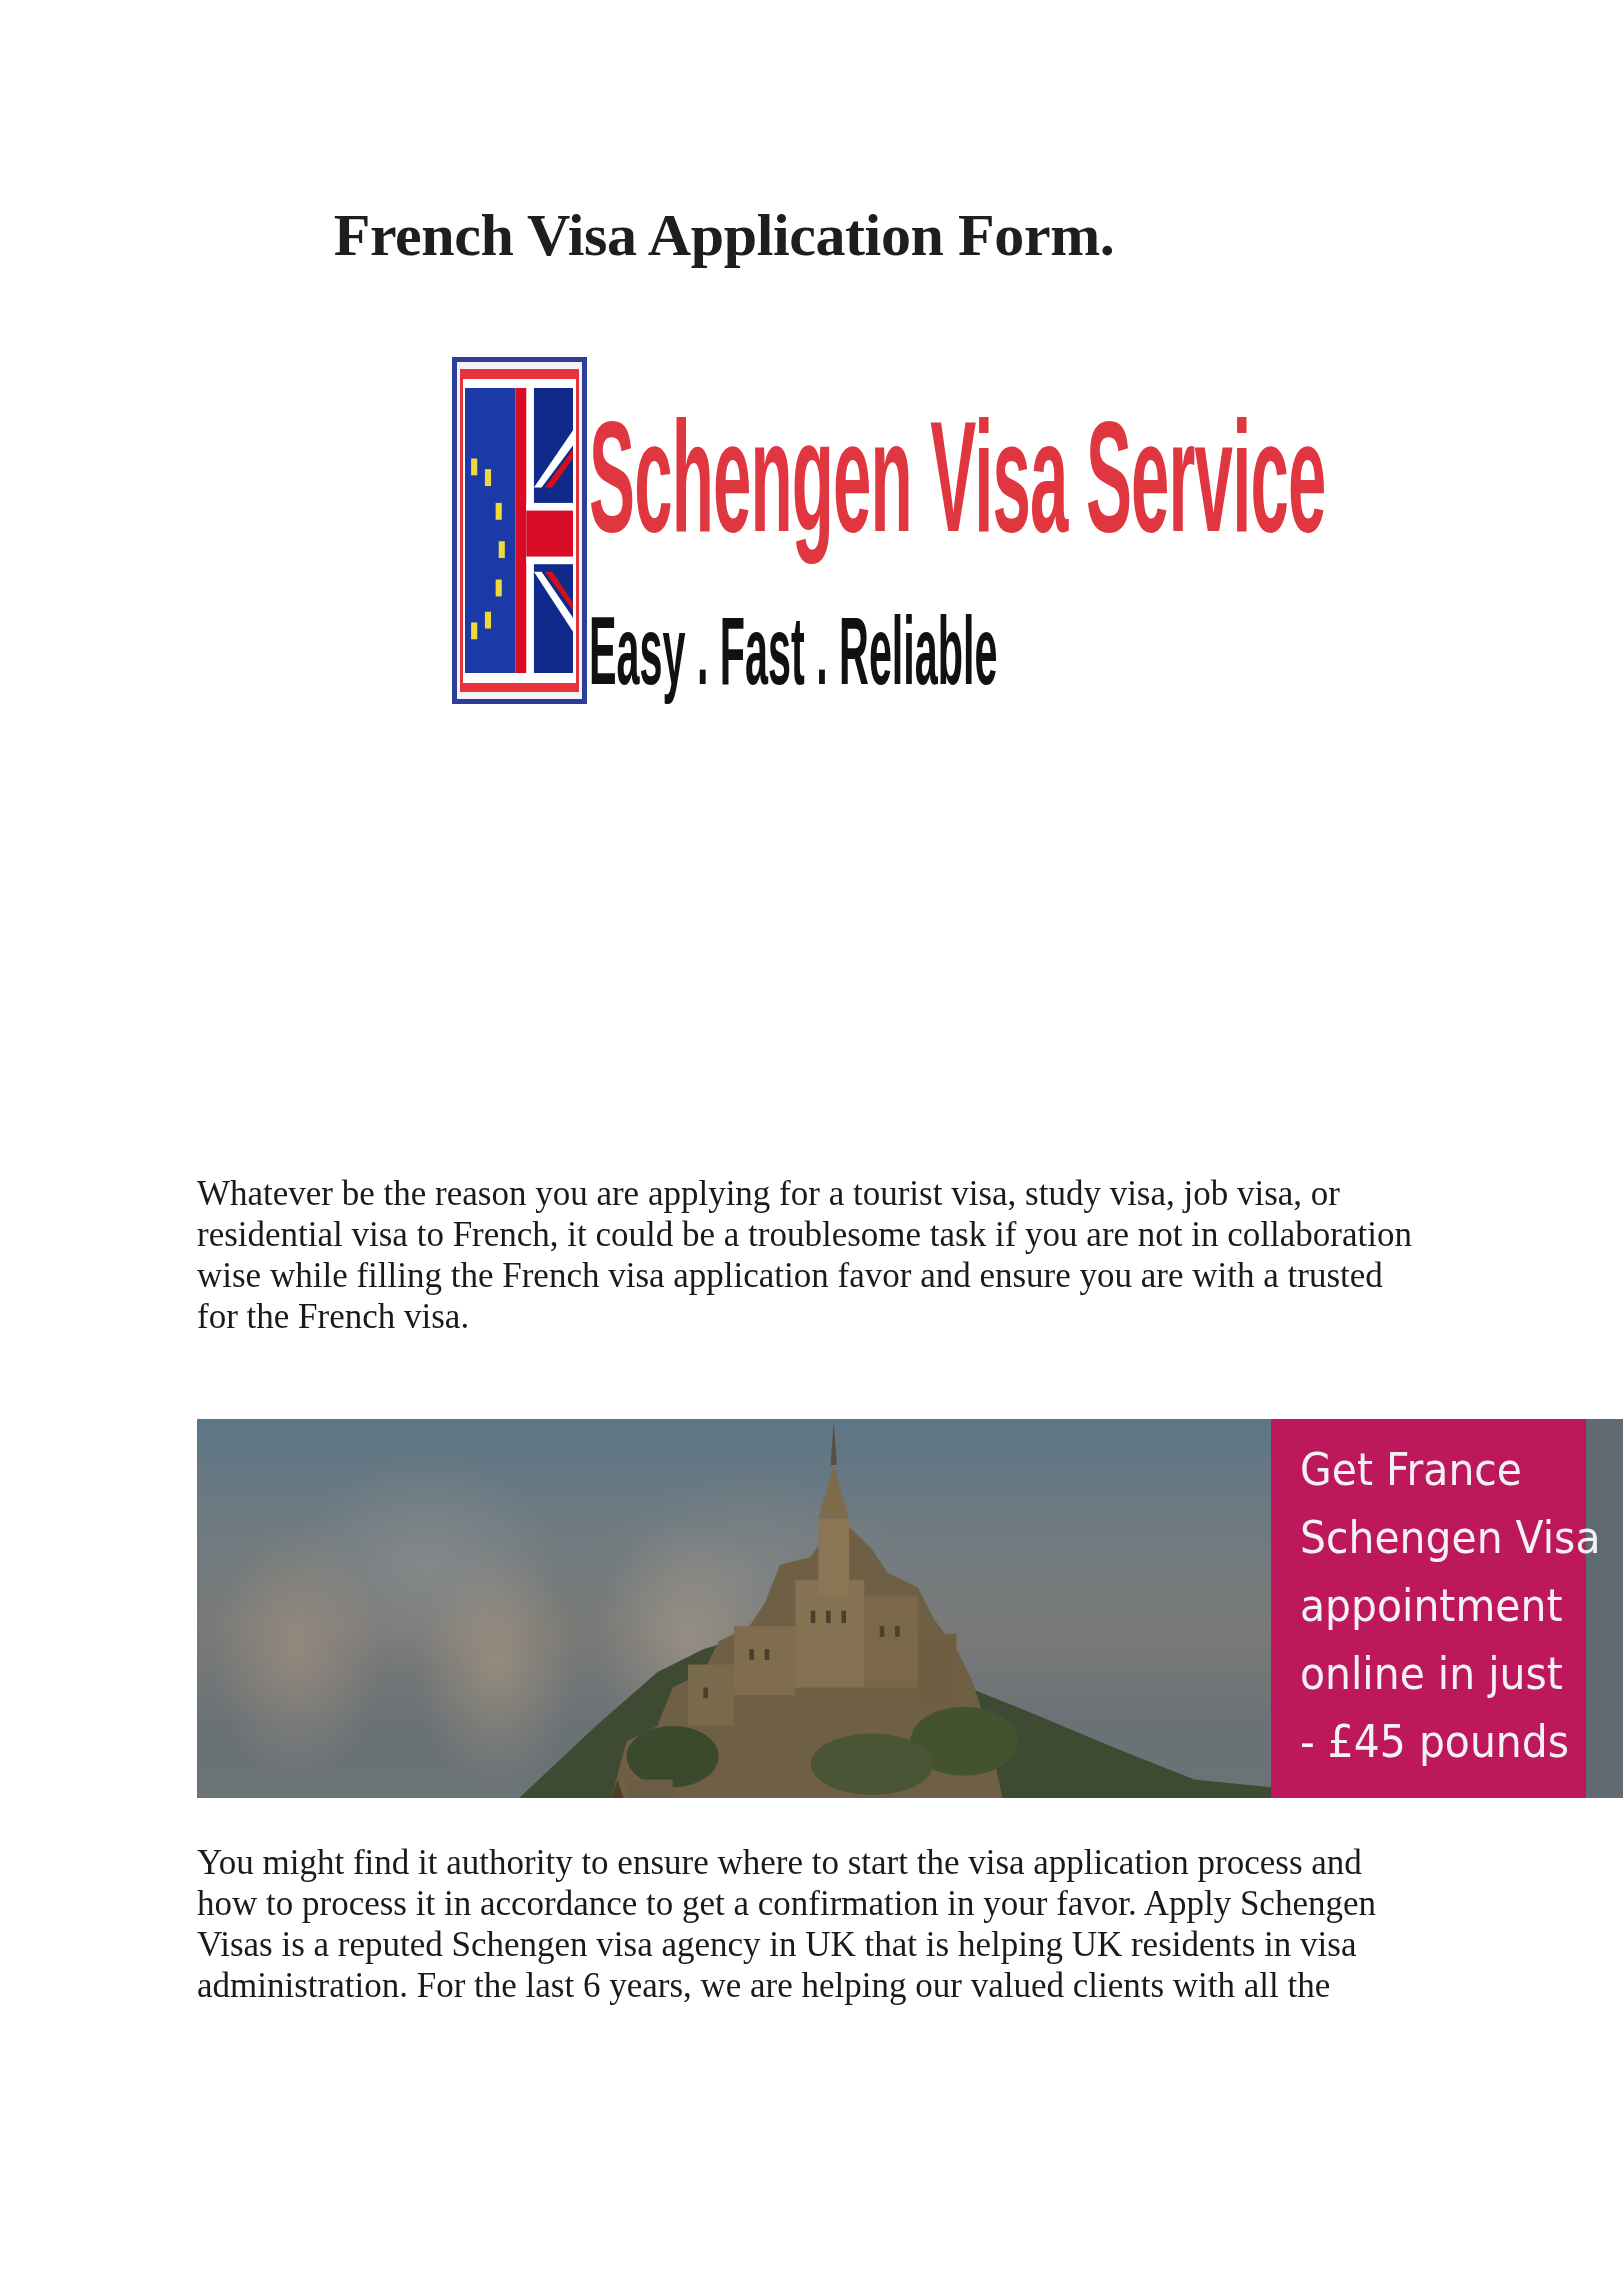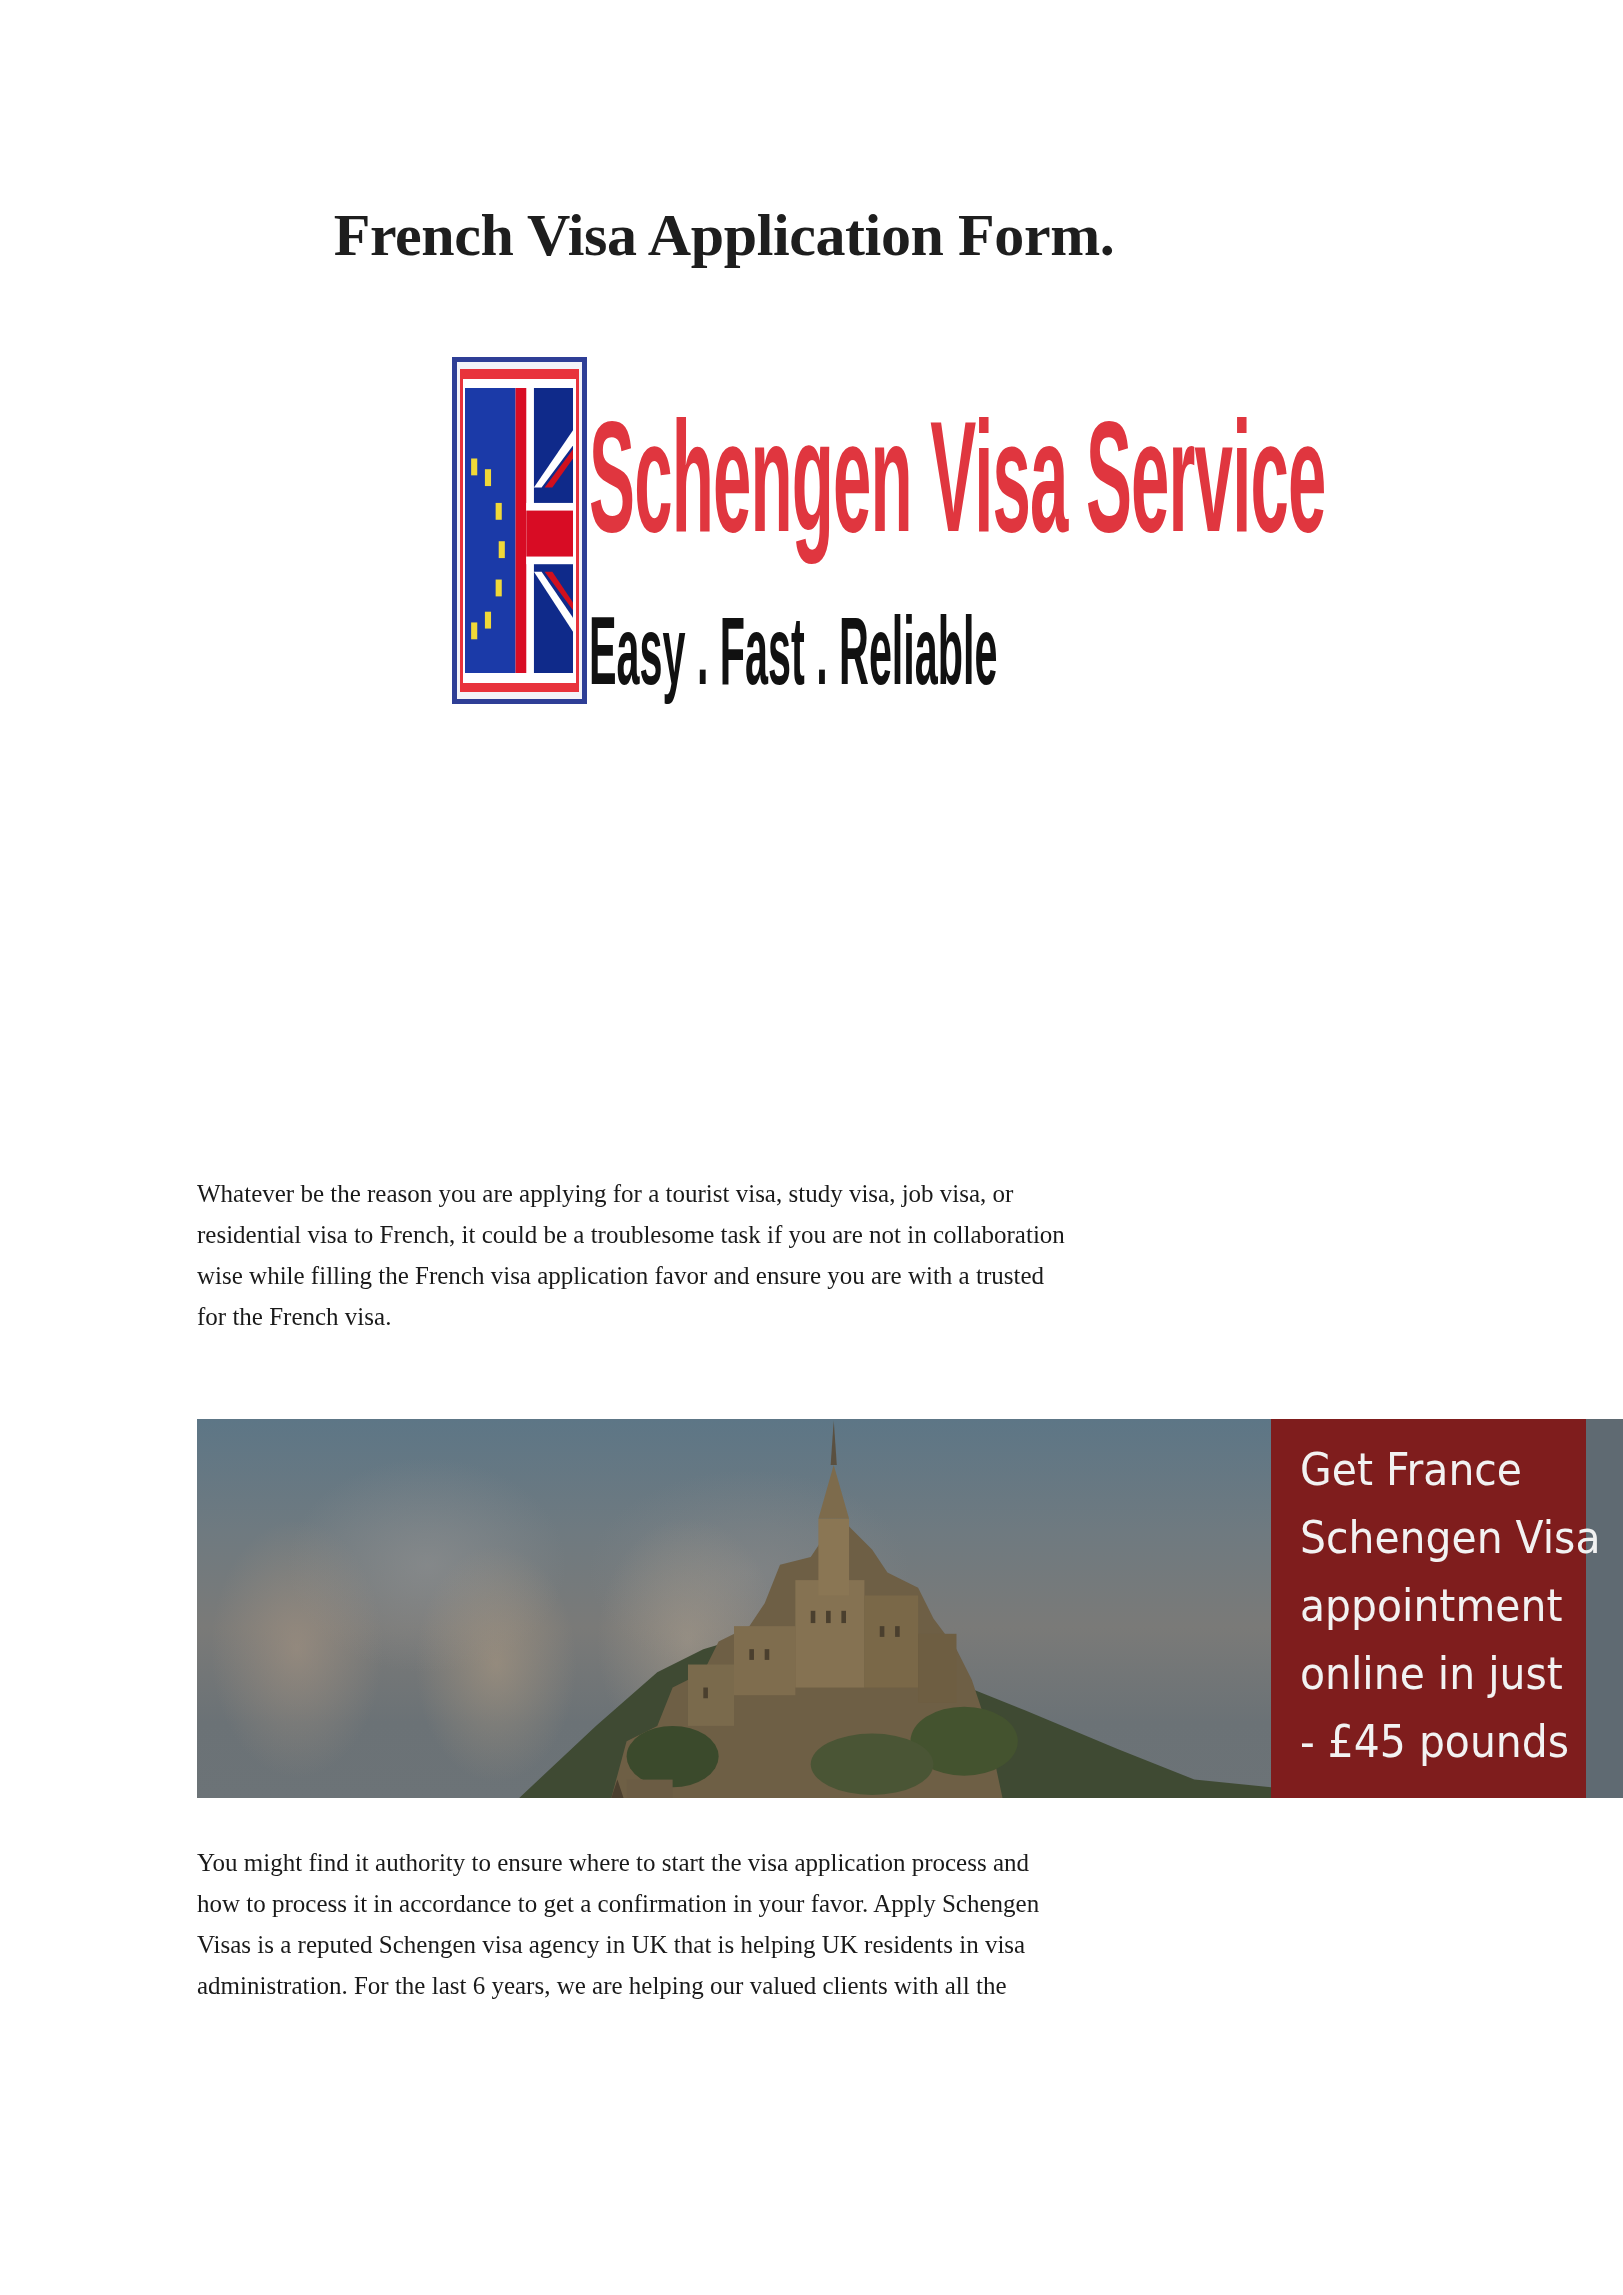--- a/index.html
+++ b/index.html
@@ -36,21 +36,21 @@
     .logo-line2 {
       position: absolute; left: 137px; top: 221px; height: 130px;
       font-family: "Liberation Sans", sans-serif; color: #111;
       font-size: 86px; line-height: 130px; white-space: nowrap;
       transform-origin: left top; transform: scaleX(0.48) scaleY(1.12);
     }
 
     
     .para {
       position: absolute; left: 197px; width: 1258px;
-      font-family: "Liberation Serif", serif; font-size: 25px; line-height: 41px;
+      font-family: "Liberation Serif", serif; font-size: 35px; line-height: 41px;
       color: #1a1a1a; margin: 0;
     }
     .para .ln { display: block; white-space: nowrap; }
     .p1 { top: 1173px; }
     .p2 { top: 1842px; }
 
     
     .banner {
       position: absolute; left: 197px; top: 1419px; width: 1427px; height: 379px;
       overflow: hidden; background: #5f6a72;
@@ -61,21 +61,21 @@
         radial-gradient(ellipse 123px 184px at 100px 230px, rgba(170,150,130,0.55), rgba(0,0,0,0) 70%),
         radial-gradient(ellipse 115px 169px at 299px 245px, rgba(175,155,130,0.55), rgba(0,0,0,0) 70%),
         radial-gradient(ellipse 130px 176px at 491px 222px, rgba(175,160,140,0.5), rgba(0,0,0,0) 70%),
         radial-gradient(ellipse 199px 153px at 230px 146px, rgba(150,150,150,0.5), rgba(0,0,0,0) 70%),
         radial-gradient(ellipse 230px 146px at 552px 153px, rgba(140,140,140,0.5), rgba(0,0,0,0) 70%),
         linear-gradient(180deg, #5d7686 0%, #6f7a80 30%, #7a7a78 55%, #6b7276 80%, #6c7377 100%);
     }
     .mont { position: absolute; left: 0; top: 0; width: 1074px; height: 379px; }
     .banner-panel {
       position: absolute; left: 1074px; top: 0; width: 315px; height: 379px;
-      background: #7f1d1d;
+      background: #be185d;
     }
     .banner-text {
       position: absolute; left: 29px; top: 17px; width: 337px;
       font-family: "DejaVu Sans", sans-serif; color: #f2f2f2;
       font-size: 44px; line-height: 68px; white-space: nowrap;
       transform-origin: left top; transform: scaleX(0.93);
     }
     .banner-text .ln { display: block; }
   </style>
 </head>

